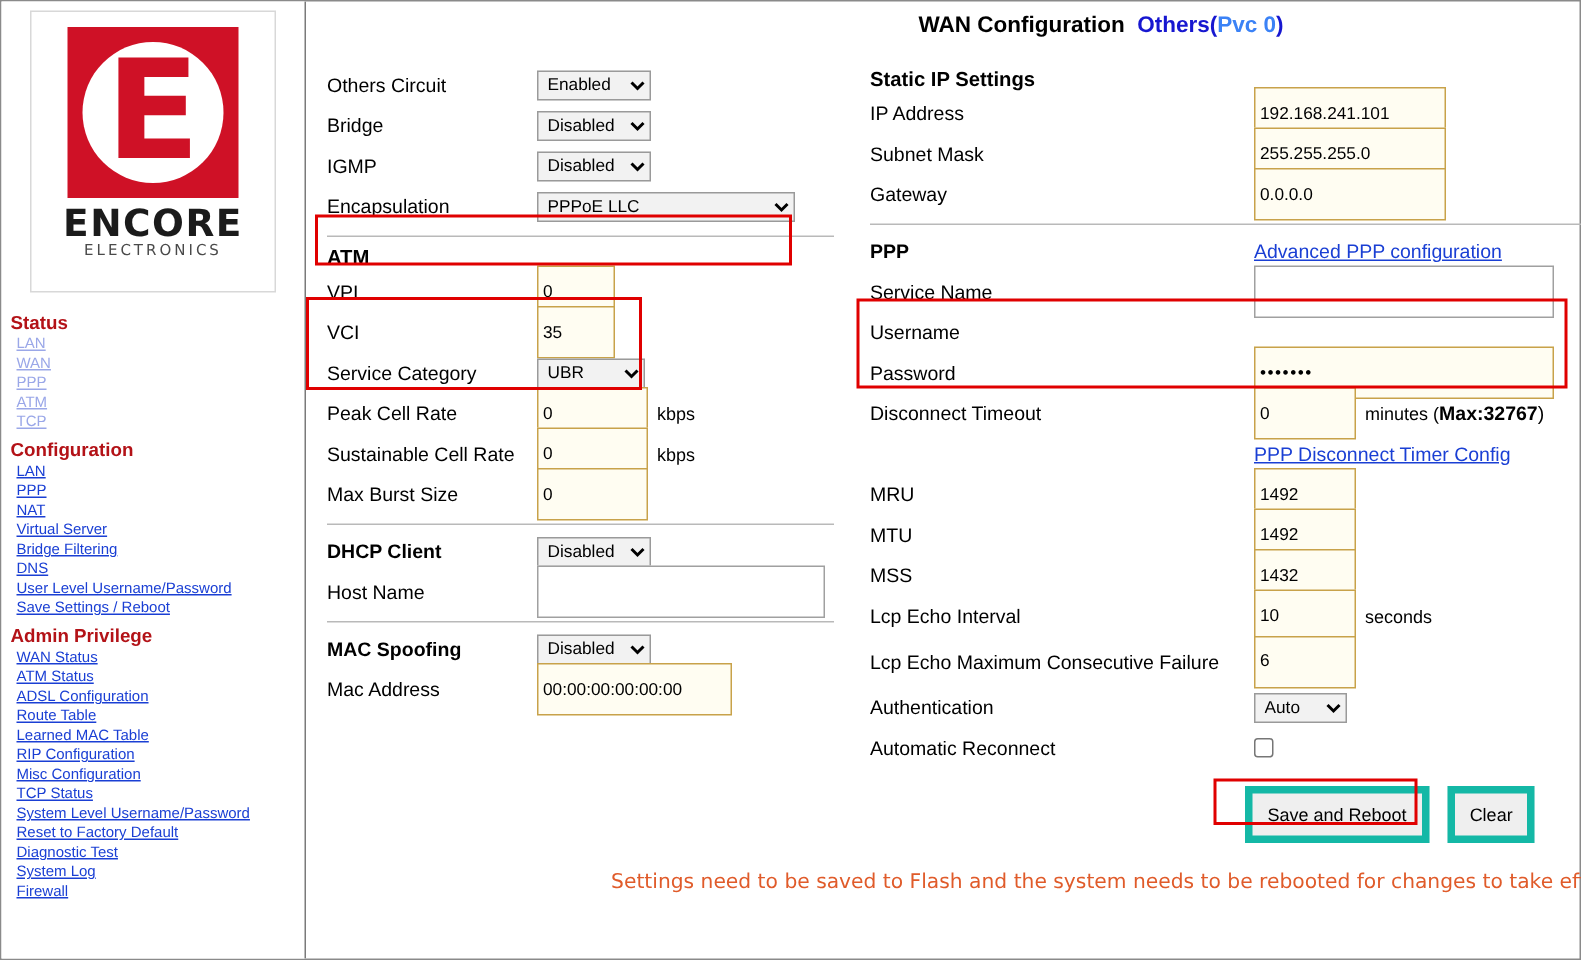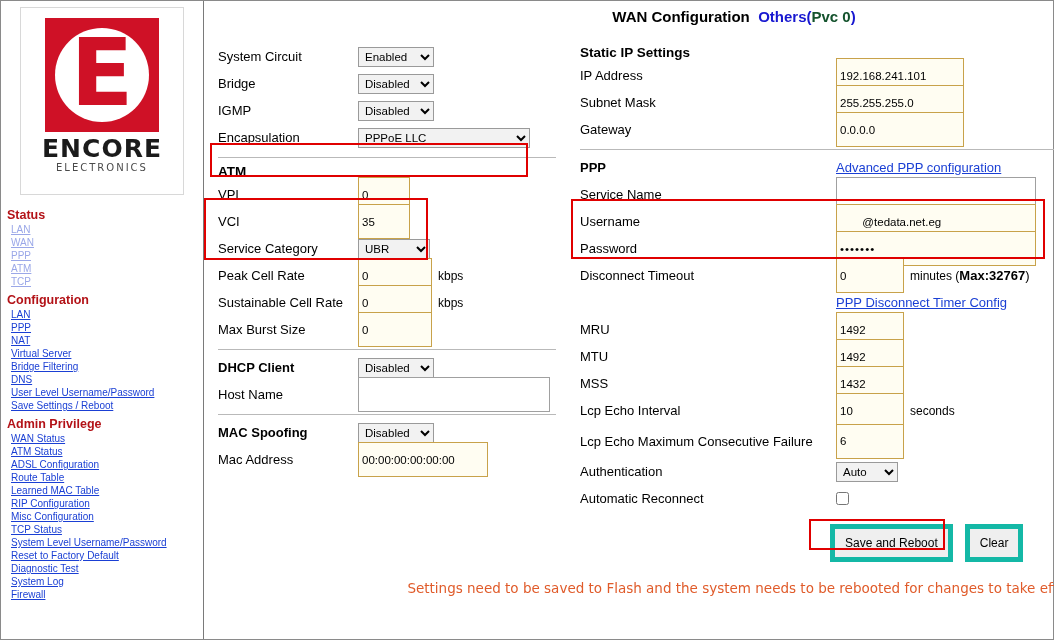--- a/index.html
+++ b/index.html
@@ -126,21 +126,21 @@
   }
   .title {
     text-align: center;
     font-size: 15px;
     font-weight: bold;
     padding-top: 7px;
     color: #000;
     font-family: "Liberation Sans", sans-serif;
   }
   .title .t-blue { color: #1717d0; }
-  .title .t-red { color: #14532d; }
+  .title .t-red { color: #3b82f6; }
   .title .t-dark { color: #1717d0; }
 
   .cols {
     display: flex;
     padding: 18px 0 0 0;
   }
   .col-left {
     width: 352px;
     min-width: 352px;
     padding-left: 14px;
@@ -332,21 +332,21 @@
     </div>
 
     <div class="cols">
 
       <div class="col-left">
 
         <div class="hl" id="hl-encap"></div>
         <div class="hl" id="hl-atm"></div>
 
         <div class="row">
-          <div class="lbl">System Circuit</div>
+          <div class="lbl">Others Circuit</div>
           <select class="sel w75">
             <option>Enabled</option>
           </select>
         </div>
 
         <div class="row">
           <div class="lbl">Bridge</div>
           <select class="sel w75">
             <option>Disabled</option>
           </select>
@@ -462,21 +462,20 @@
           <a class="link">Advanced PPP configuration</a>
         </div>
 
         <div class="row">
           <div class="lbl">Service Name</div>
           <input class="txt plain w200" type="text" value="" style="">
         </div>
 
         <div class="row">
           <div class="lbl">Username</div>
-          <input class="txt w200" type="text" value="       @tedata.net.eg" style="">
         </div>
 
         <div class="row">
           <div class="lbl">Password</div>
           <input class="txt w200 pwd" type="text" value="•••••••" style="">
         </div>
 
         <div class="row">
           <div class="lbl">Disconnect Timeout</div>
           <input class="txt w66" type="text" value="0" style="">

